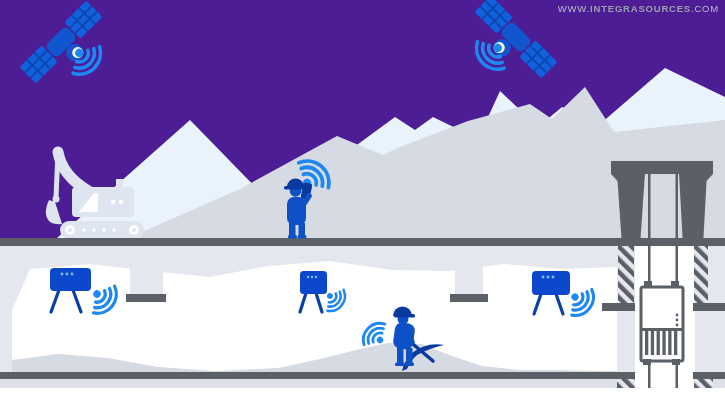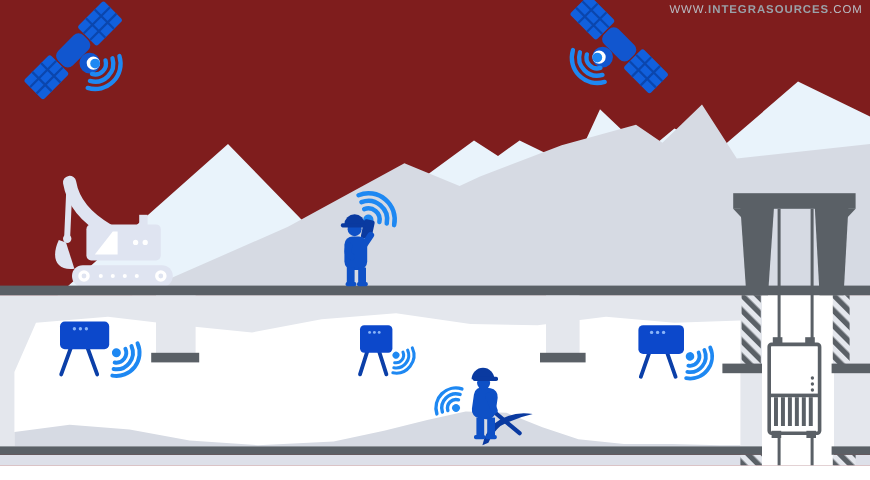--- a/index.html
+++ b/index.html
@@ -1,16 +1,16 @@
 <!DOCTYPE html>
 <html><head>
 <meta charset="utf-8">
 <style>
   html,body{margin:0;padding:0;background:#ffffff;}
-  #stage{position:relative;width:725px;height:388px;overflow:hidden;background:#7f1d1d;
+  #stage{position:relative;width:725px;height:388px;overflow:hidden;background:#4c1d95;
          font-family:"Liberation Sans", sans-serif;}
   #scene{position:absolute;left:0;top:0;}
   
   .wave{stroke:#1e88f2;fill:none;stroke-width:3;stroke-linecap:round;}
   .wave-dot{fill:#1e88f2;}
   
   .fig{fill:#0e50c6;}
   .fig-dark{fill:#0a3aa0;}
   .fig-arm{stroke:#0e50c6;stroke-width:5.5;stroke-linecap:round;fill:none;}
   .fig-tool{stroke:#0a3aa0;stroke-width:3.5;stroke-linecap:round;fill:none;}

